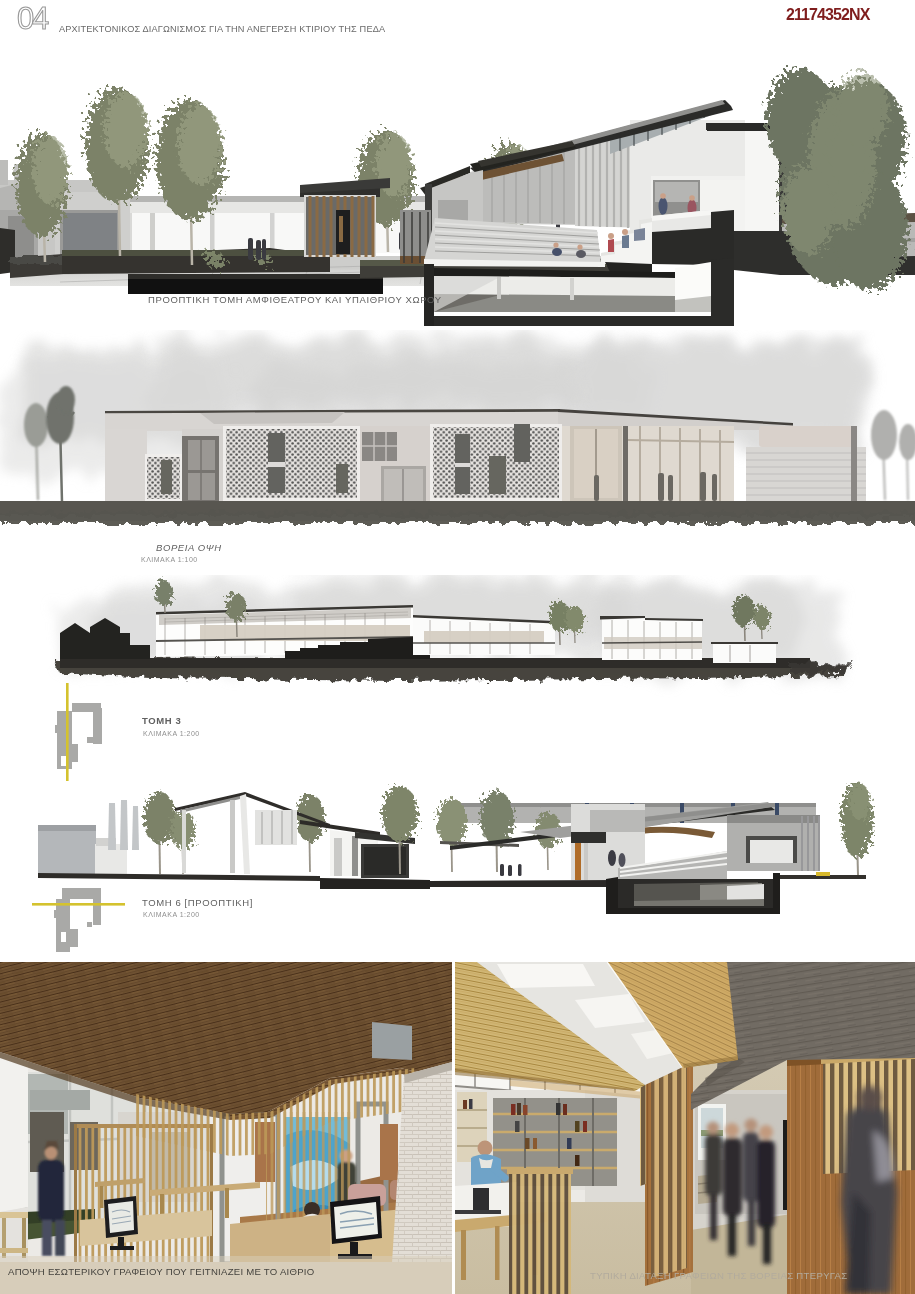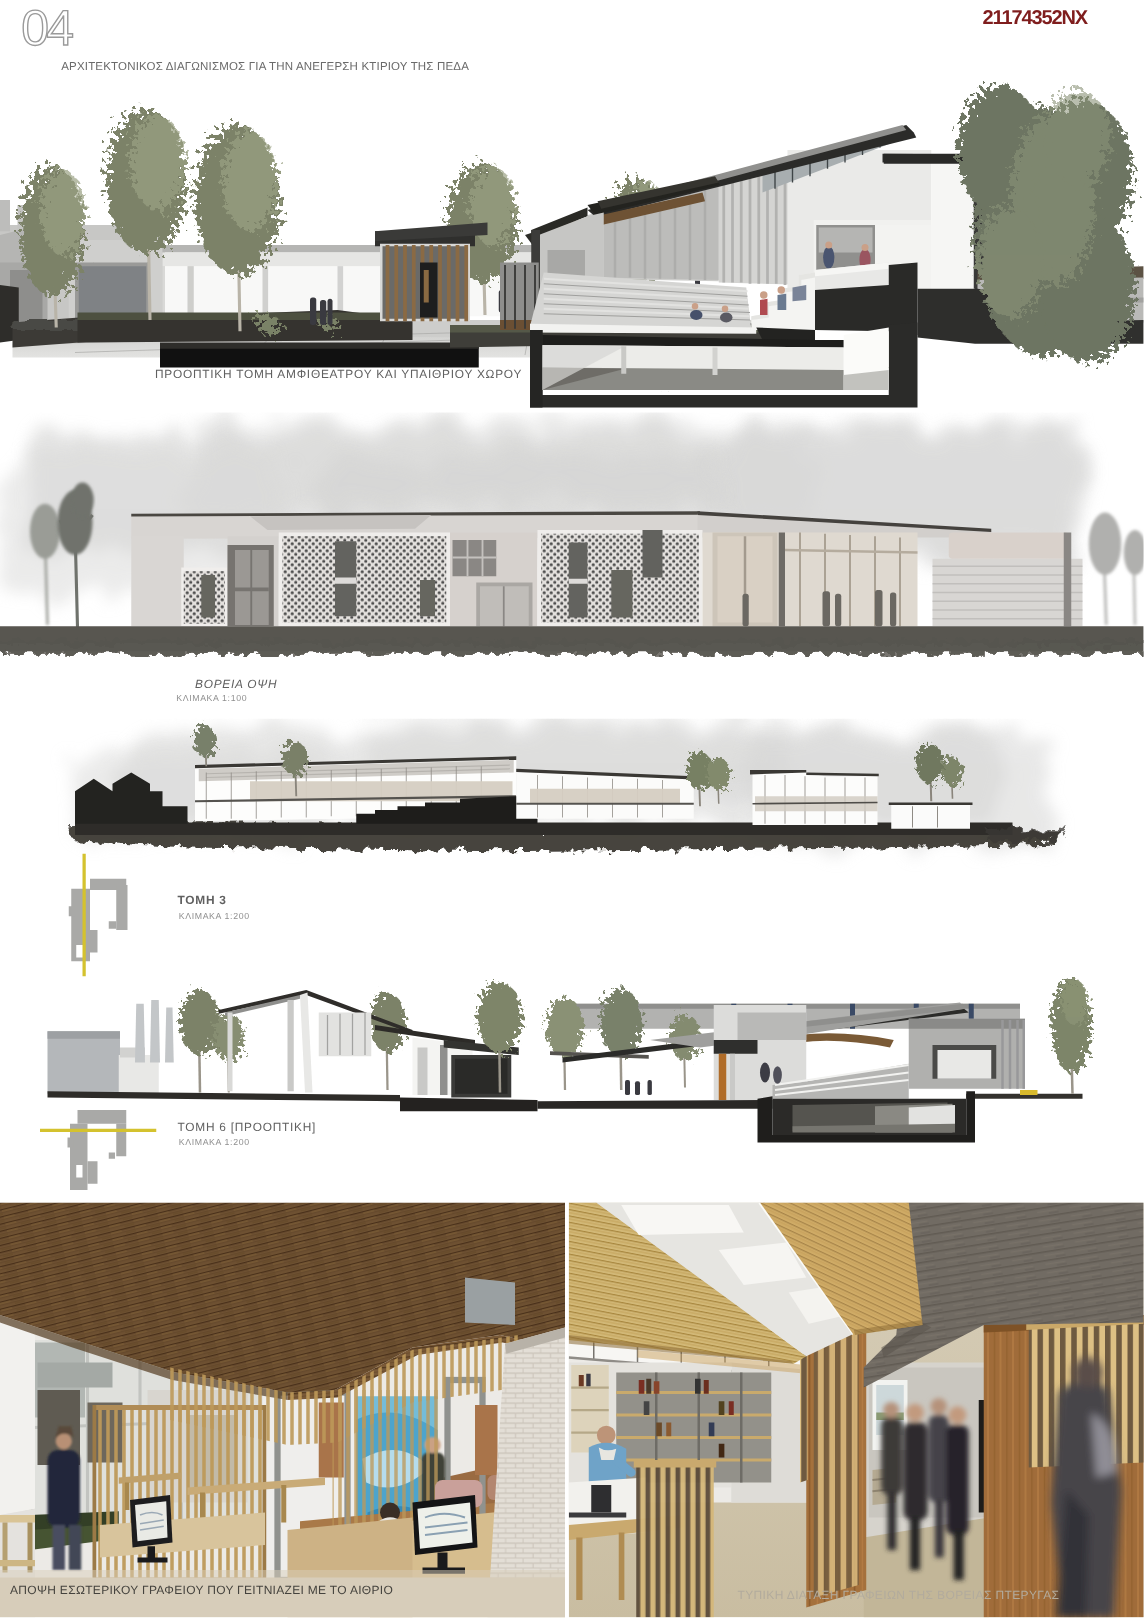--- a/index.html
+++ b/index.html
@@ -4,23 +4,23 @@
 <style>
 html,body{margin:0;padding:0;background:#fff;}
 body{width:915px;height:1294px;position:relative;font-family:"Liberation Sans",sans-serif;overflow:hidden;}
 .abs{position:absolute;}
 .cap{color:#606060;letter-spacing:0.6px;font-size:9.5px;}
 .cap2{color:#8f8f8f;letter-spacing:0.5px;font-size:7px;}
 </style>
 </head>
 <body>
 
-<div class="abs" style="left:17px;top:1px;font-size:40px;font-weight:400;color:transparent;-webkit-text-stroke:1.1px #9a9a9a;letter-spacing:-2.2px;">04</div>
-
-<div class="abs" style="left:49px;top:24px;font-size:9.2px;letter-spacing:0.15px;color:#6a6a6a;margin-top:24px;">ΑΡΧΙΤΕΚΤΟΝΙΚΟΣ ΔΙΑΓΩΝΙΣΜΟΣ ΓΙΑ ΤΗΝ ΑΝΕΓΕΡΣΗ ΚΤΙΡΙΟΥ ΤΗΣ ΠΕΔΑ</div>
+<div class="abs" style="left:17px;top:1px;font-size:31px;font-weight:400;color:transparent;-webkit-text-stroke:1.1px #9a9a9a;letter-spacing:-2.2px;">04</div>
+
+<div class="abs" style="left:59px;top:24px;font-size:9.2px;letter-spacing:0.15px;color:#6a6a6a;">ΑΡΧΙΤΕΚΤΟΝΙΚΟΣ ΔΙΑΓΩΝΙΣΜΟΣ ΓΙΑ ΤΗΝ ΑΝΕΓΕΡΣΗ ΚΤΙΡΙΟΥ ΤΗΣ ΠΕΔΑ</div>
 
 <div class="abs" style="left:786px;top:6px;font-size:16px;font-weight:bold;color:#7f1d1d;letter-spacing:-0.9px;">21174352NX</div>
 
 <svg class="abs" style="left:0;top:60px;" width="915" height="270" viewBox="0 0 915 270">
 <defs>
 <filter id="rough" x="-10%" y="-10%" width="120%" height="120%">
   <feTurbulence type="fractalNoise" baseFrequency="0.12" numOctaves="3" seed="7" result="n"></feTurbulence>
   <feDisplacementMap in="SourceGraphic" in2="n" scale="8"></feDisplacementMap>
 </filter>
 <filter id="leaf" x="-30%" y="-30%" width="160%" height="160%">
@@ -315,21 +315,21 @@
 <ellipse cx="870" cy="170" rx="38" ry="60"></ellipse>
 </g>
 <g fill="#8b9378" opacity="0.6" filter="url(#leaf)">
 <ellipse cx="842" cy="100" rx="34" ry="68"></ellipse>
 <ellipse cx="862" cy="50" rx="26" ry="38"></ellipse>
 <ellipse cx="808" cy="150" rx="26" ry="44"></ellipse>
 </g>
 </g>
 </svg>
 
-<div class="abs cap" style="left:124px;top:294px;">ΠΡΟΟΠΤΙΚΗ ΤΟΜΗ ΑΜΦΙΘΕΑΤΡΟΥ ΚΑΙ ΥΠΑΙΘΡΙΟΥ ΧΩΡΟΥ</div>
+<div class="abs cap" style="left:148px;top:294px;">ΠΡΟΟΠΤΙΚΗ ΤΟΜΗ ΑΜΦΙΘΕΑΤΡΟΥ ΚΑΙ ΥΠΑΙΘΡΙΟΥ ΧΩΡΟΥ</div>
 
 <svg class="abs" style="left:0;top:330px;" width="915" height="215" viewBox="0 0 915 215">
 <defs>
 <pattern id="dots" width="5.6" height="5.6" patternUnits="userSpaceOnUse">
   <rect width="5.6" height="5.6" fill="#e4e1de"></rect>
   <circle cx="1.4" cy="1.4" r="1.25" fill="#4e4e4e"></circle>
   <circle cx="4.2" cy="4.2" r="1.25" fill="#4e4e4e"></circle>
 </pattern>
 <filter id="wash" x="-20%" y="-40%" width="140%" height="180%">
   <feTurbulence type="fractalNoise" baseFrequency="0.035" numOctaves="4" seed="11" result="n"></feTurbulence>

